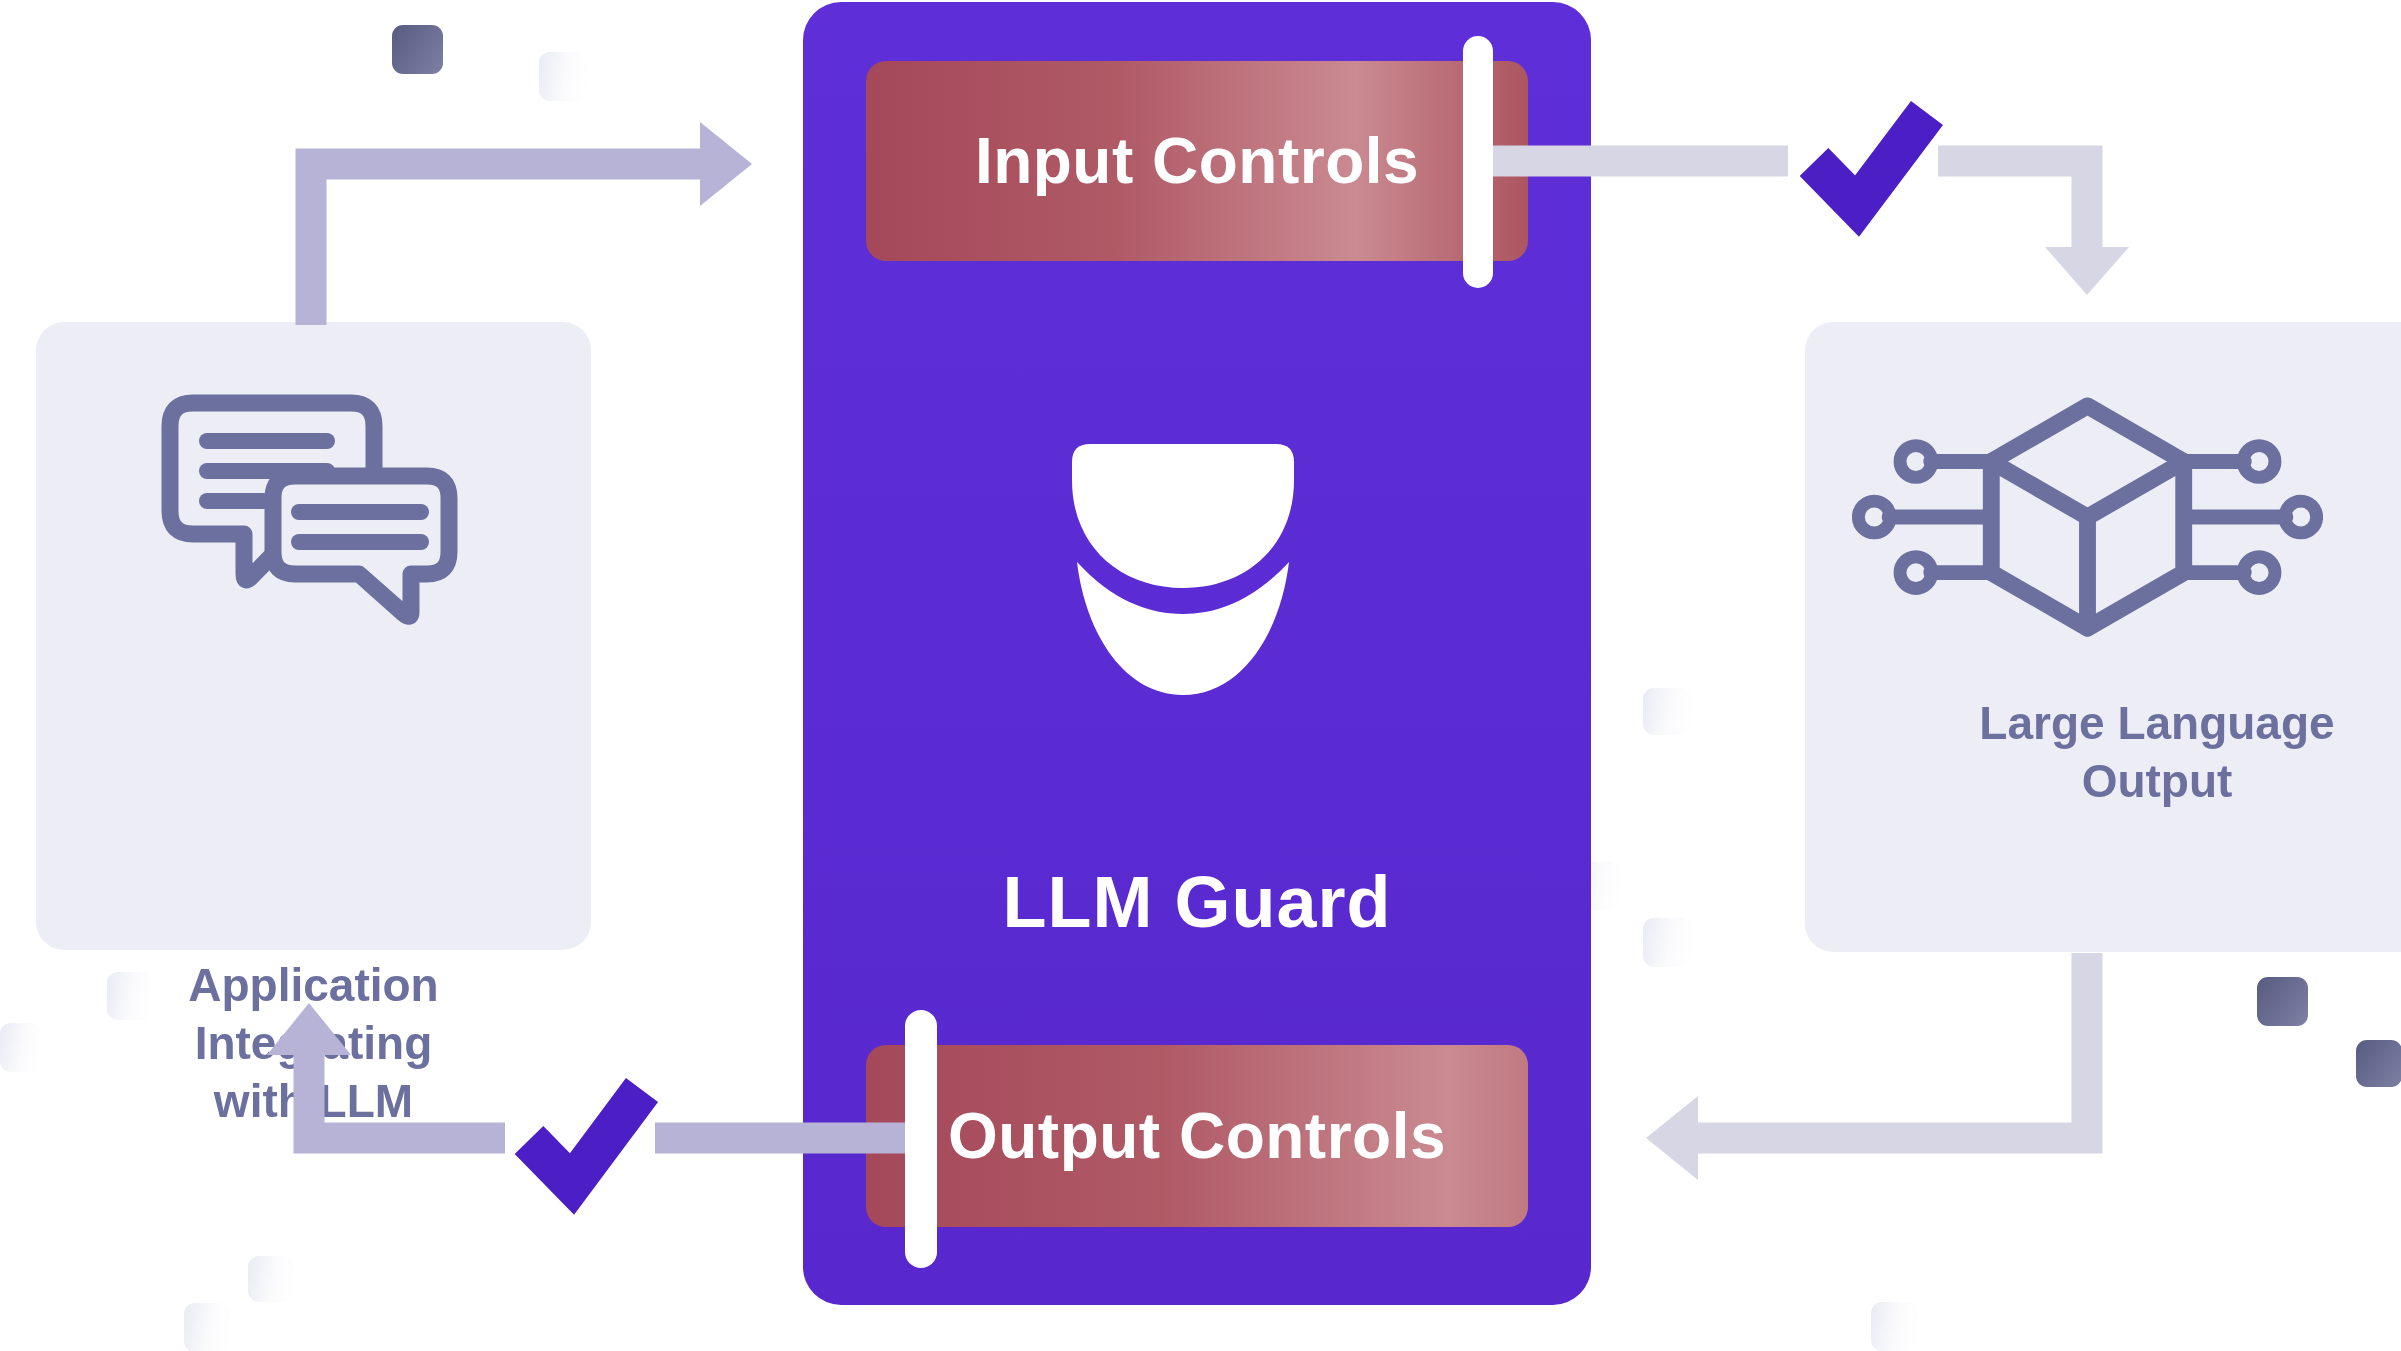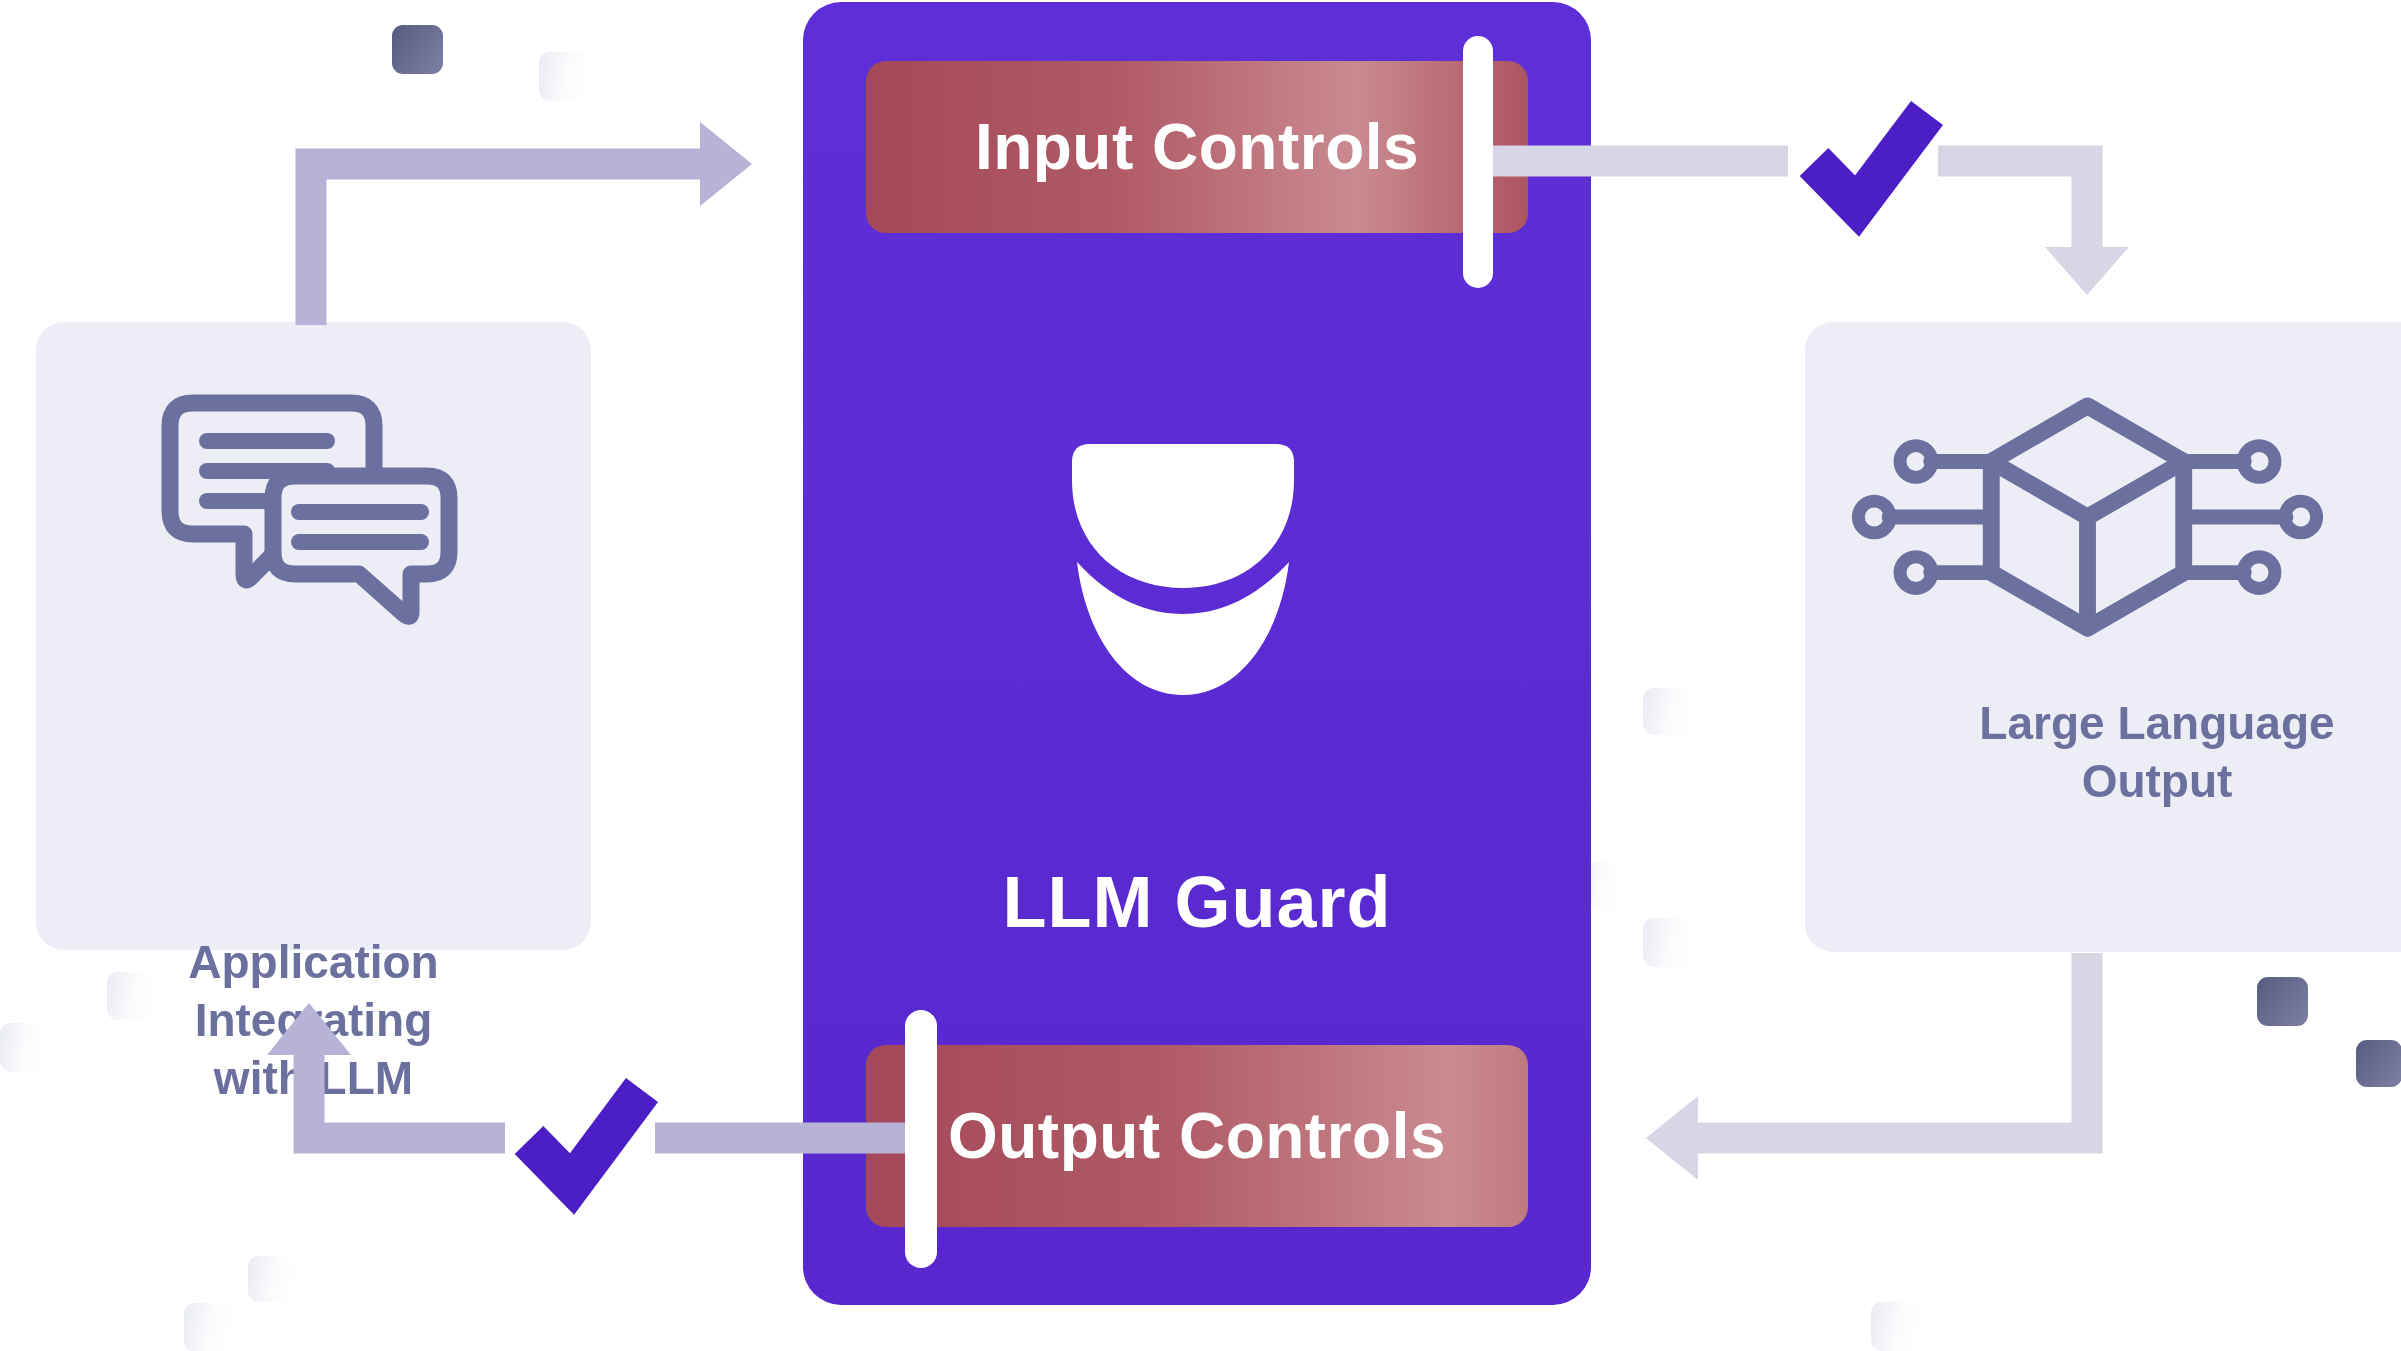--- a/index.html
+++ b/index.html
@@ -23,21 +23,21 @@
   .panel{
     left:803px;top:2px;width:788px;height:1303px;border-radius:38px;z-index:1;
     background:linear-gradient(180deg,var(--panel-top,#5E2ED8) 0%,var(--panel-bottom,#5828CE) 100%);
   }
   .control-box{
     position:absolute;width:662px;left:866px;border-radius:20px;z-index:2;
     display:flex;align-items:center;justify-content:center;
     color:#fff;font-weight:700;font-size:64px;letter-spacing:0.5px;
   }
   .control-box.input{
-    top:61px;height:172px;
+    top:61px;height:200px;
     background:linear-gradient(90deg,var(--control-dark,#A4485A) 0%,var(--control-mid,#B05A66) 38%,var(--control-light,#CA8A91) 74%,#AC5560 100%);
   }
   .control-box.output{
     top:1045px;height:182px;
     background:linear-gradient(90deg,var(--control-dark,#A4485A) 0%,var(--control-mid,#B05A66) 45%,var(--control-light,#CA8A91) 88%,#C07981 100%);
   }
   .gate-bar{position:absolute;background:var(--bar-white,#fff);border-radius:16px;z-index:4;}
   .gate-bar.input-gate{left:1463px;top:36px;width:30px;height:252px;}
   .gate-bar.output-gate{left:905px;top:1010px;width:32px;height:258px;}
   .guard-title{
@@ -51,21 +51,21 @@
     background:var(--node-fill,#EDEEF5);
   }
   .node.left{left:36px;top:322px;}
   .node.right{left:1805px;top:322px;width:676px;height:630px;padding-left:28px;}
   .node .icon{position:absolute;}
   .caption{
     position:absolute;left:0;width:100%;text-align:center;
     color:var(--slate,#6C709F);font-weight:700;font-size:46px;line-height:58px;
   }
   .caption span{display:block;}
-  .node.left .caption{top:611px;text-align:center;}
+  .node.left .caption{top:634px;text-align:center;}
   .node.right .caption{top:372px;}
   svg.flow{left:0;top:0;z-index:3;pointer-events:none;}
   .shaft{fill:none;stroke-width:31px;stroke-linecap:butt;stroke-linejoin:miter;}
   .shaft.l,.head.l{stroke:var(--arrow-left,#B6B3D6);}
   .head.l{fill:var(--arrow-left,#B6B3D6);stroke:none;}
   .shaft.r{stroke:var(--arrow-right,#D7D6E4);}
   .head.r{fill:var(--arrow-right,#D7D6E4);}
   .check{fill:none;stroke:var(--check,#4C1EC6);stroke-width:40px;stroke-linecap:butt;stroke-linejoin:miter;}
   .slate-stroke{stroke:var(--slate,#6C709F);fill:none;stroke-linecap:round;stroke-linejoin:round;}
   .slate-fill-bg{fill:var(--node-fill,#EDEEF5);}

